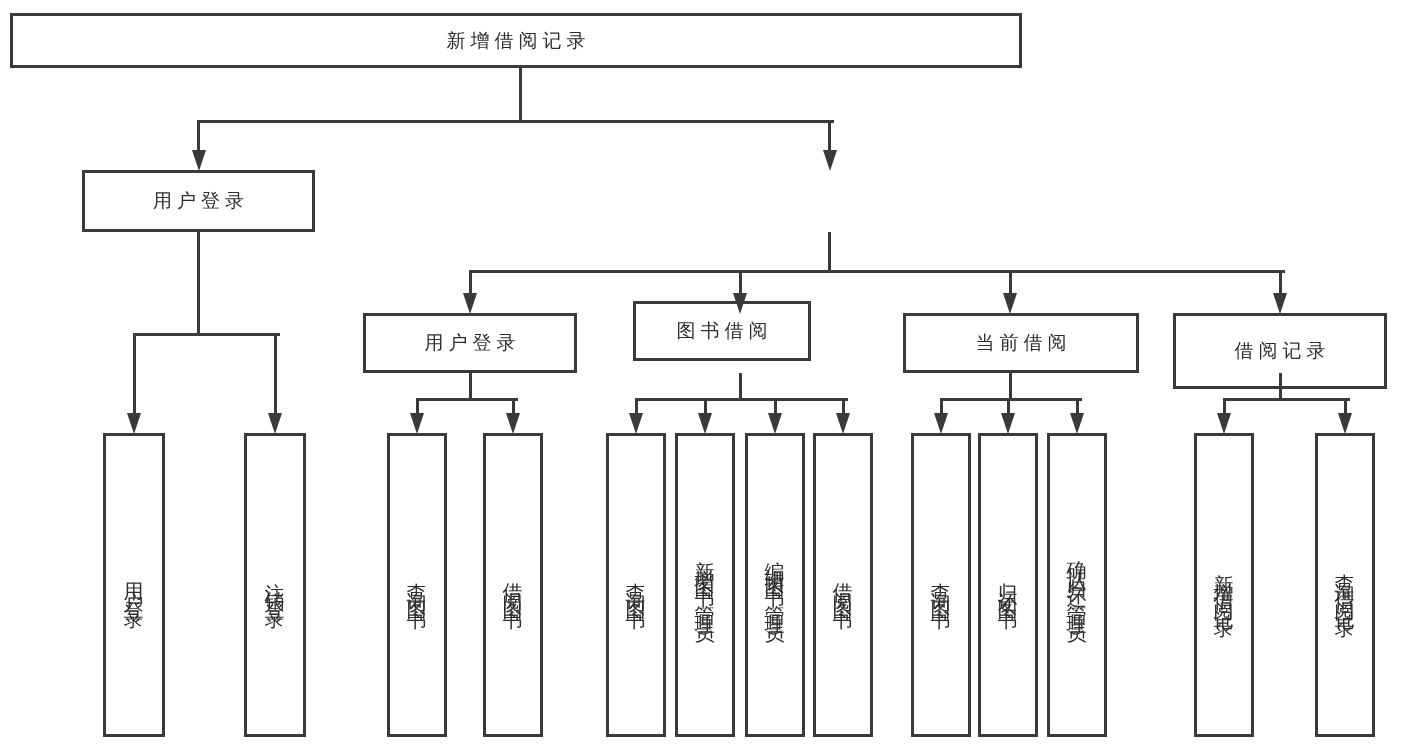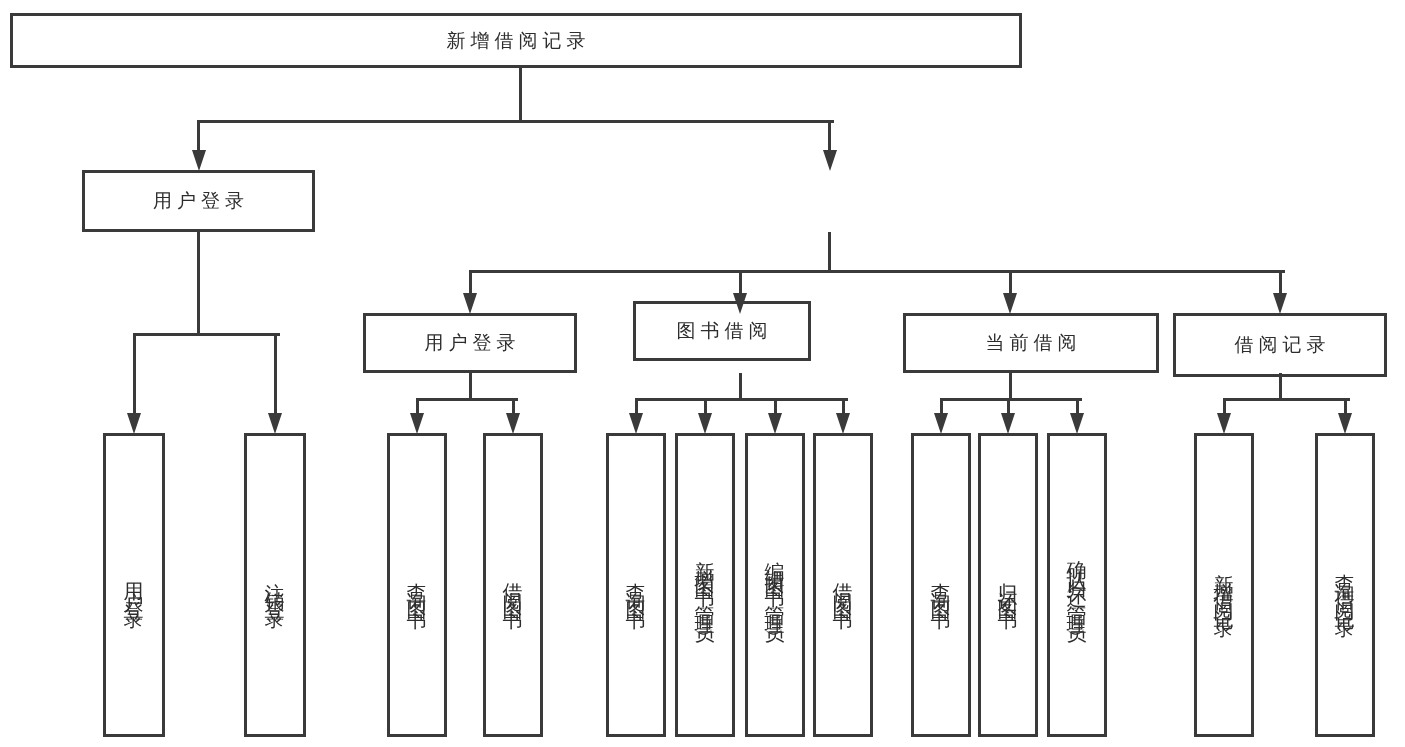--- a/index.html
+++ b/index.html
@@ -88,22 +88,22 @@
       <div class="arrow" style="left: 1217px; top: 413px;"></div>
       <div class="arrow" style="left: 1338px; top: 413px;"></div>
     </div>
 
   <div class="node node-h" style="left:10px;top:13px;width:1012px;height:55px;">新增借阅记录</div>
 
   <div class="node node-h" style="left:82px;top:170px;width:233px;height:62px;">用户登录</div>
 
   <div class="node node-h" style="left:363px;top:313px;width:214px;height:60px;">用户登录</div>
   <div class="node node-h" style="left:633px;top:301px;width:178px;height:60px;">图书借阅</div>
-  <div class="node node-h" style="left:903px;top:313px;width:256px;height:60px;">当前借阅</div>
-  <div class="node node-h" style="left:1173px;top:313px;width:214px;height:64px;">借阅记录</div>
+  <div class="node node-h" style="left:903px;top:313px;width:236px;height:60px;">当前借阅</div>
+  <div class="node node-h" style="left:1173px;top:313px;width:214px;height:76px;">借阅记录</div>
 
   <div class="node node-leaf" style="left:103px;top:433px;width:62px;height:304px;">
     <span class="vtext">用户登录</span>
   </div>
   <div class="node node-leaf" style="left:244px;top:433px;width:62px;height:304px;">
     <span class="vtext">注销登录</span>
   </div>
 
   <div class="node node-leaf" style="left:387px;top:433px;width:60px;height:304px;">
     <span class="vtext">查询图书</span>

